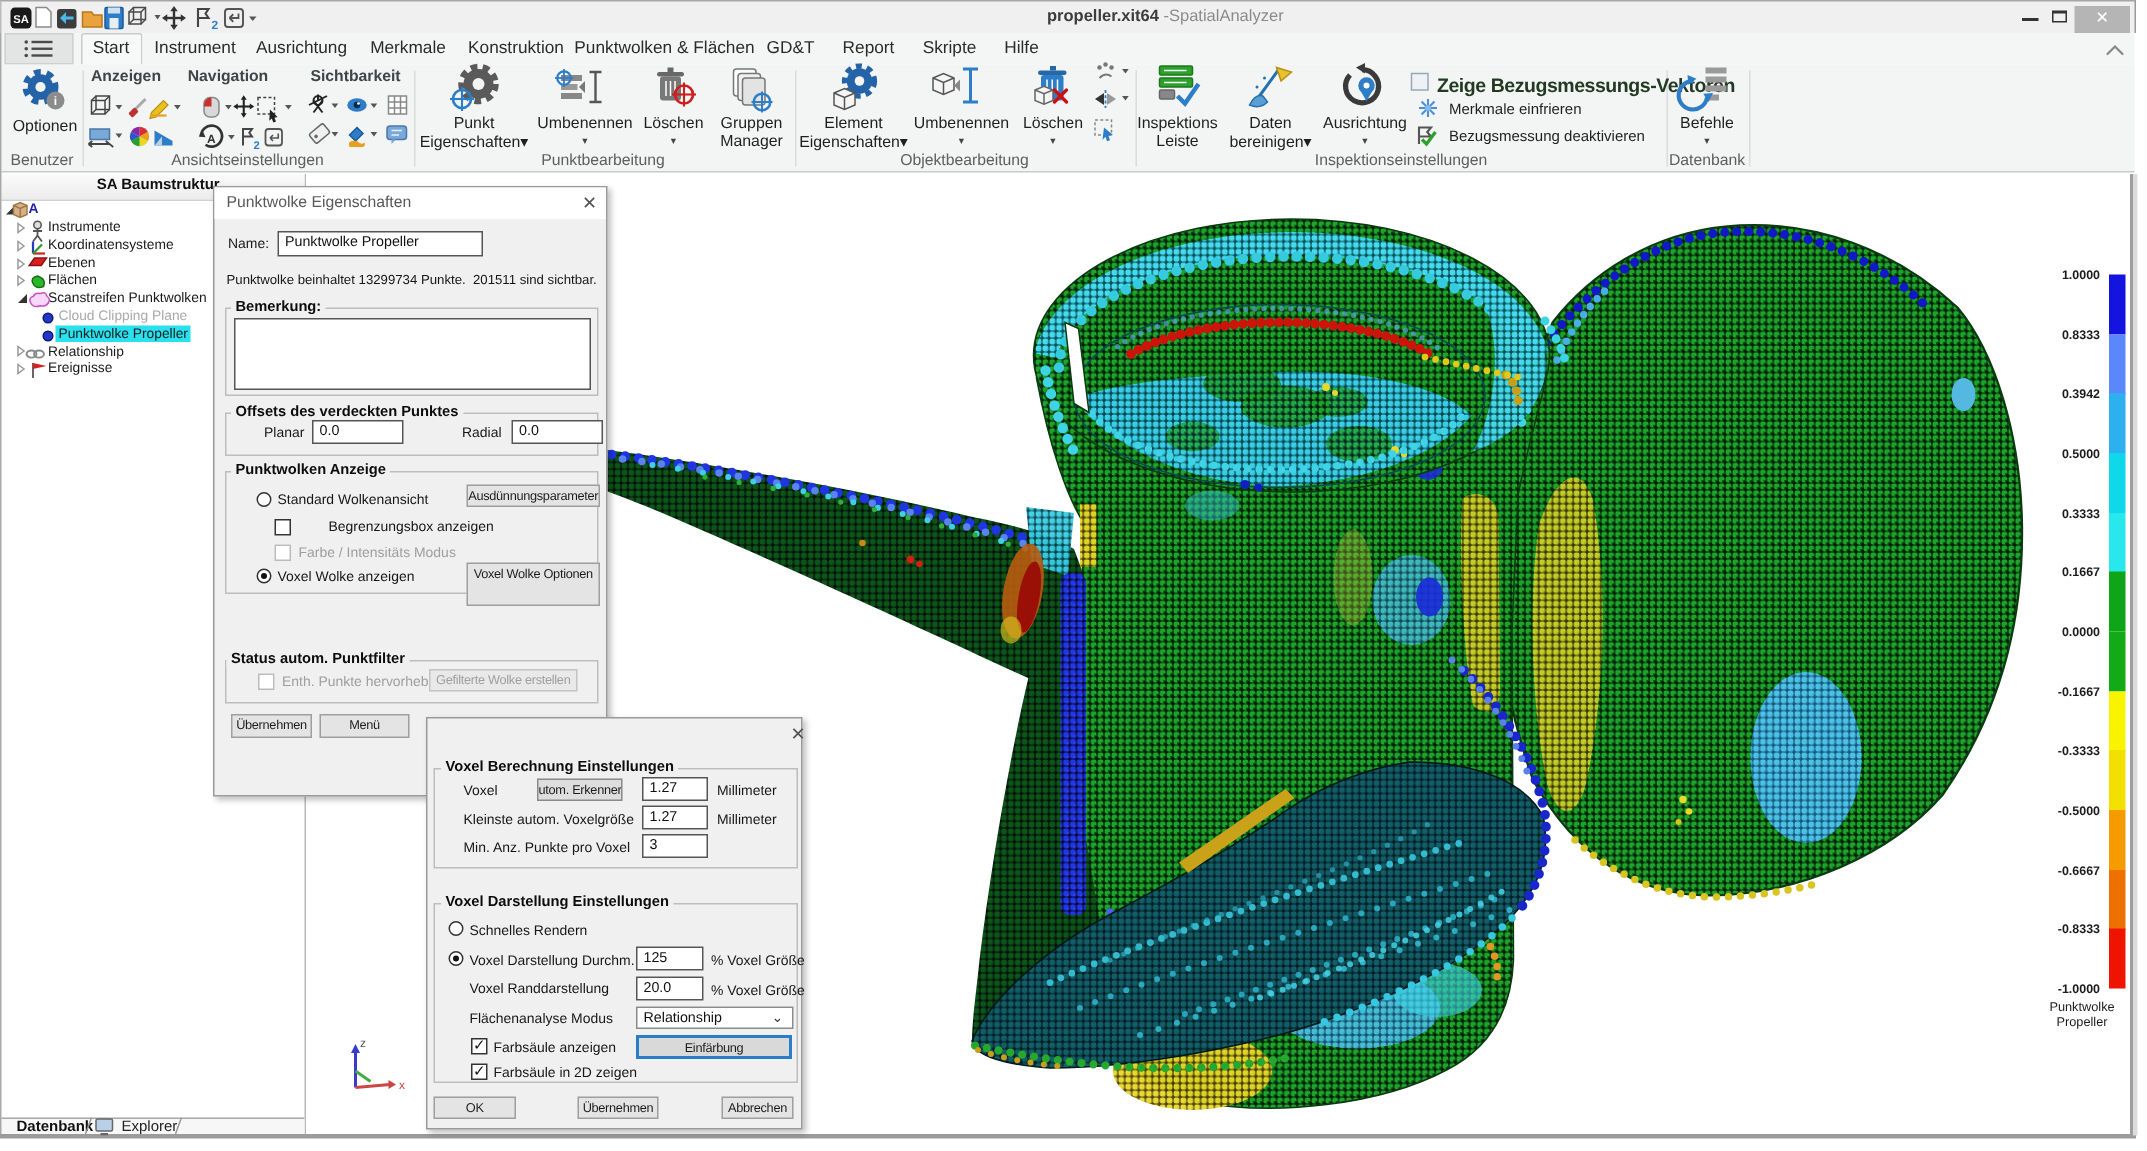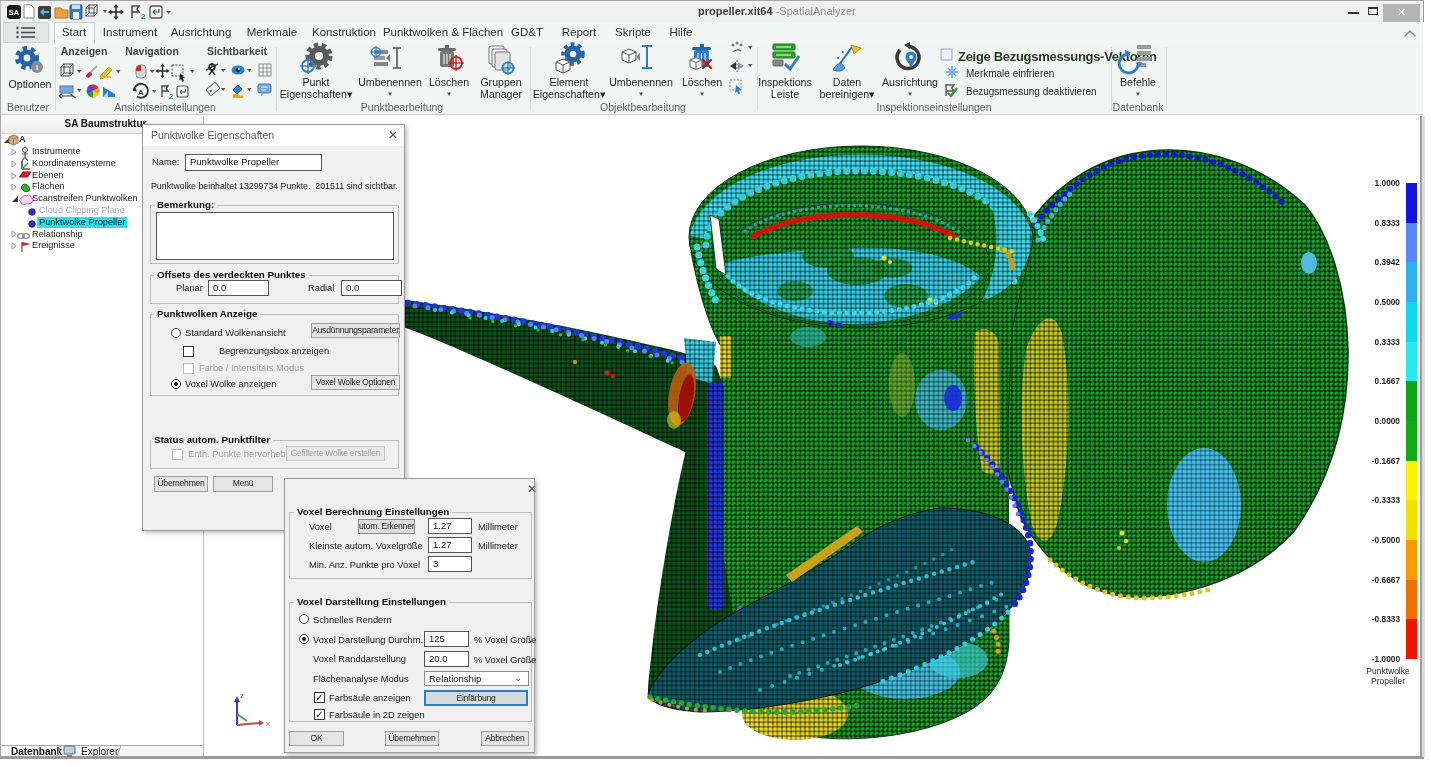--- a/index.html
+++ b/index.html
@@ -662,21 +662,21 @@
       <div class="gboxlbl" style="left:3px;">Punktwolken Anzeige</div>
       <div class="radio" style="left:20px;top:13px;"></div>
       <div class="lbl" style="left:34px;top:13px;">Standard Wolkenansicht</div>
       <div class="btn" style="left:160px;top:8px;width:89px;height:15px;">Ausdünnungsparameter</div>
       <div class="cb" style="left:32px;top:31px;"></div>
       <div class="lbl" style="left:48px;top:31px;margin-left:20px;">Begrenzungsbox anzeigen</div>
       <div class="cb dis" style="left:32px;top:48px;"></div>
       <div class="lbl dis" style="left:48px;top:48px;">Farbe / Intensitäts Modus</div>
       <div class="radio on" style="left:20px;top:64px;"></div>
       <div class="lbl" style="left:34px;top:64px;">Voxel Wolke anzeigen</div>
-      <div class="btn" style="left:160px;top:60px;width:89px;height:15px;">Voxel Wolke Optionen</div>
+      <div class="btn" style="left:160px;top:60px;width:89px;height:29px;">Voxel Wolke Optionen</div>
     </div>
     <div class="gbox" style="left:7px;top:315px;width:249px;height:29px;">
       <div class="gboxlbl" style="left:0px;">Status autom. Punktfilter</div>
       <div class="cb dis" style="left:21px;top:8px;"></div>
       <div class="lbl dis" style="left:37px;top:8px;">Enth. Punkte hervorheben</div>
       <div class="btn dis" style="left:135px;top:5px;width:99px;height:15px;">Gefilterte Wolke erstellen</div>
     </div>
     <div class="btn" style="left:11px;top:351px;width:54px;height:16px;">Übernehmen</div>
     <div class="btn" style="left:70px;top:351px;width:60px;height:16px;">Menü</div>
   </div>

